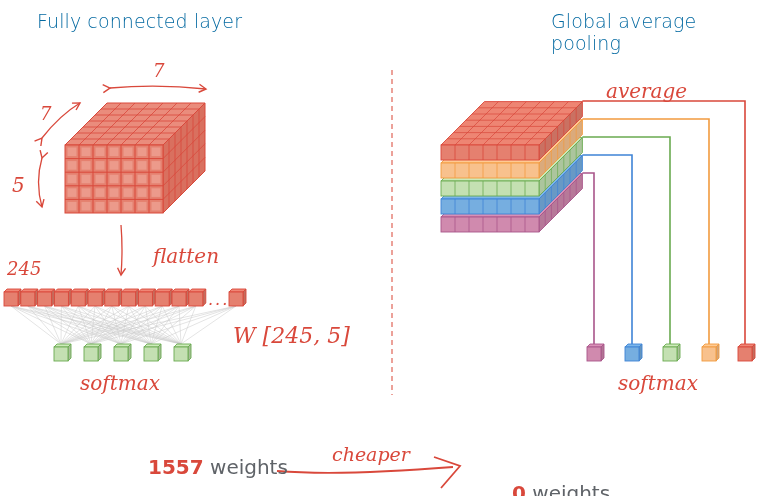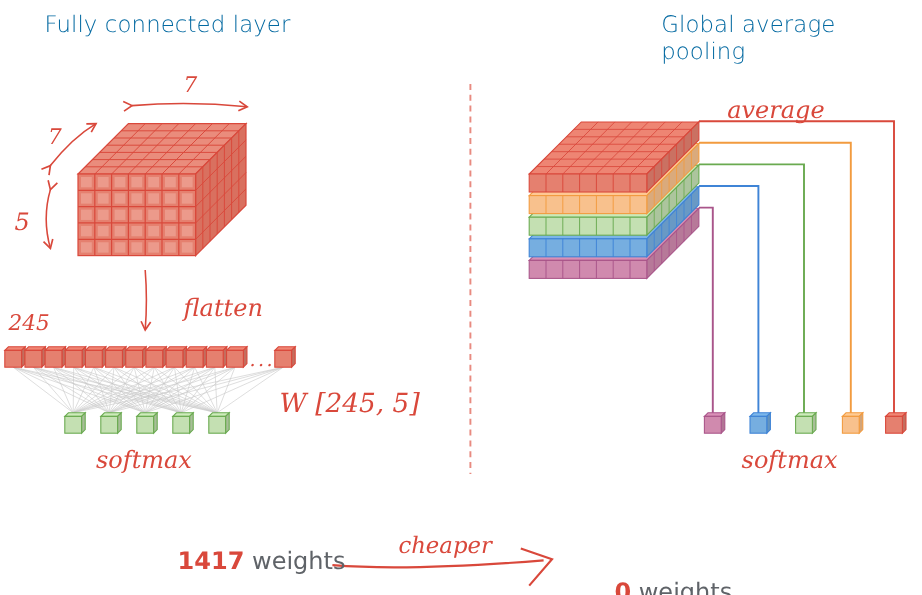--- a/index.html
+++ b/index.html
@@ -361,19 +361,19 @@
     </g>
   <text class="hand" x="606" y="98" font-size="20">average</text>
   <text class="hand" x="618" y="390" font-size="20">softmax</text>
 
   <path d="M277,471 Q340,476 453,467" stroke="#d9483b" stroke-width="1.8" fill="none"></path>
   <path d="M434,457 L460,466 L441,488" stroke="#d9483b" stroke-width="1.8" fill="none"></path>
   <text class="hand" x="332" y="461" font-size="19">cheaper</text>
 </svg>
 
 <div class="footer-text" id="footer-left">
-  <b>1417</b>
+  <b>1557</b>
   <span>weights</span>
 </div>
 <div class="footer-text" id="footer-right">
   <b>0</b>
   <span>weights</span>
 </div>
 
 </body></html>

